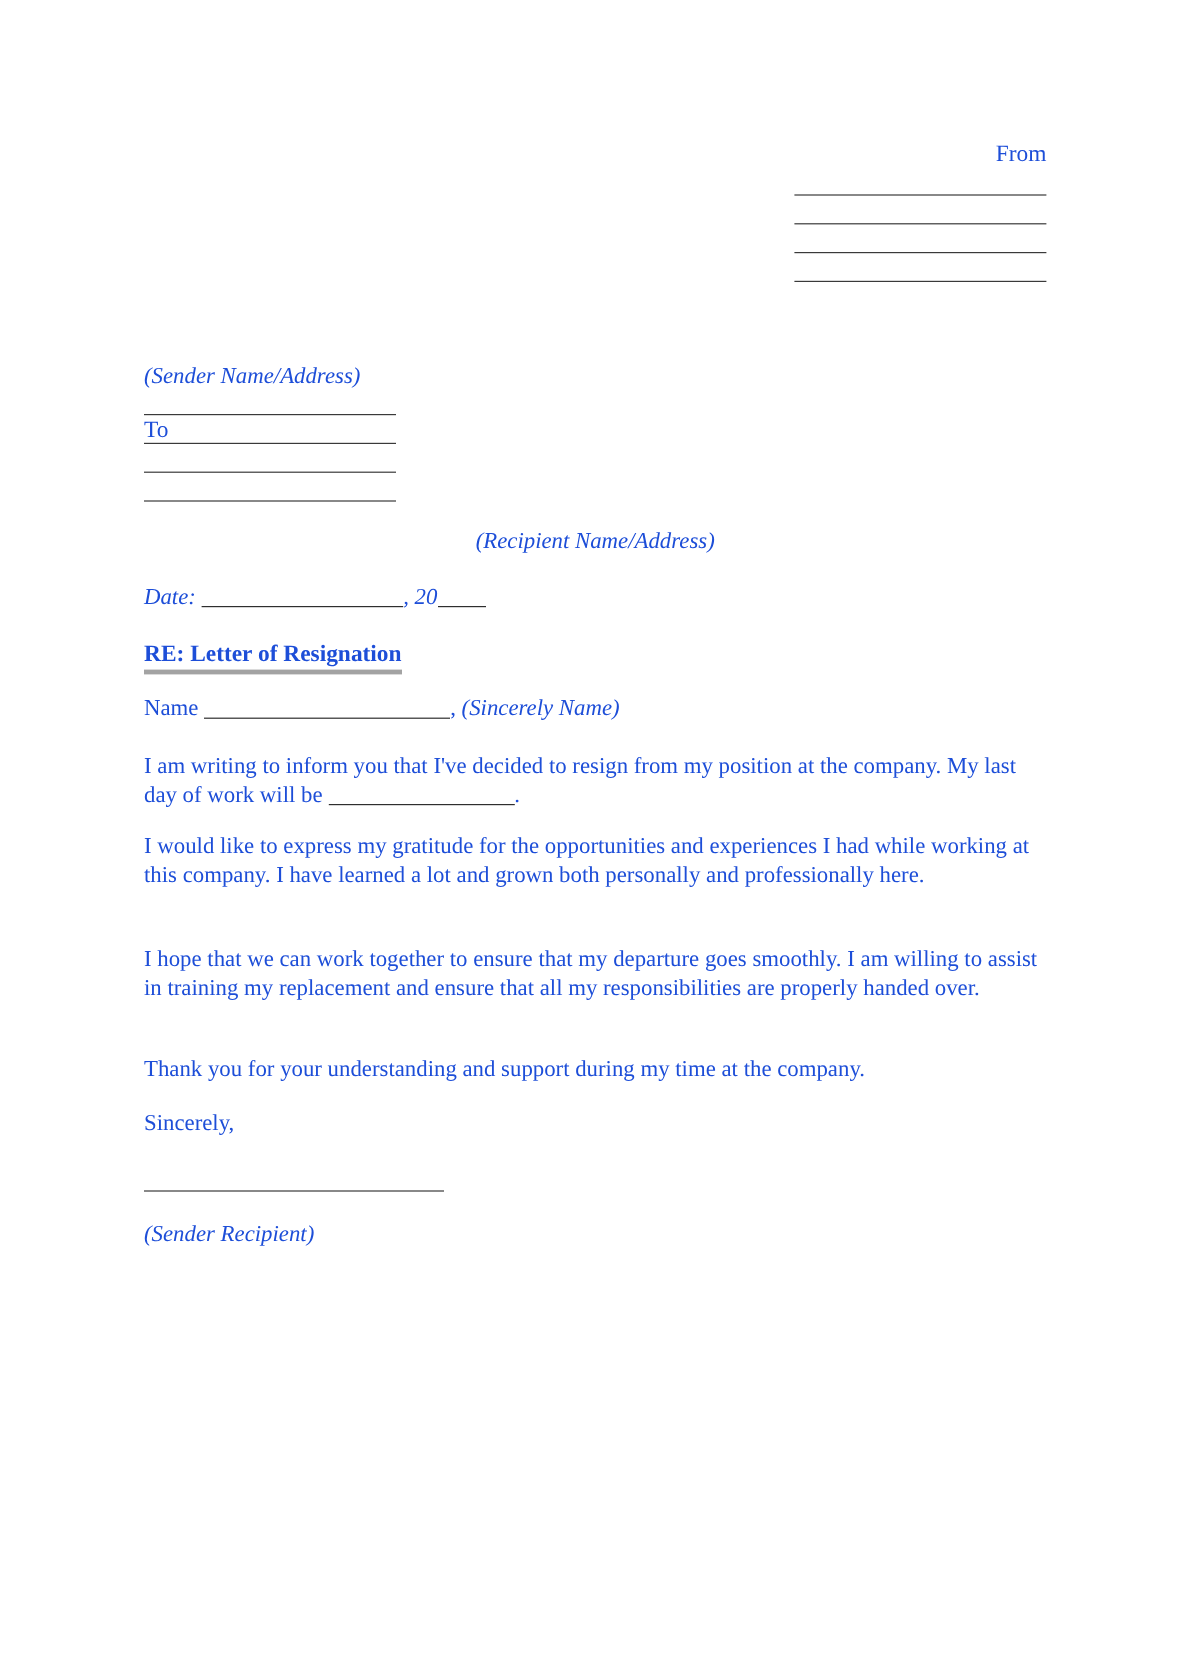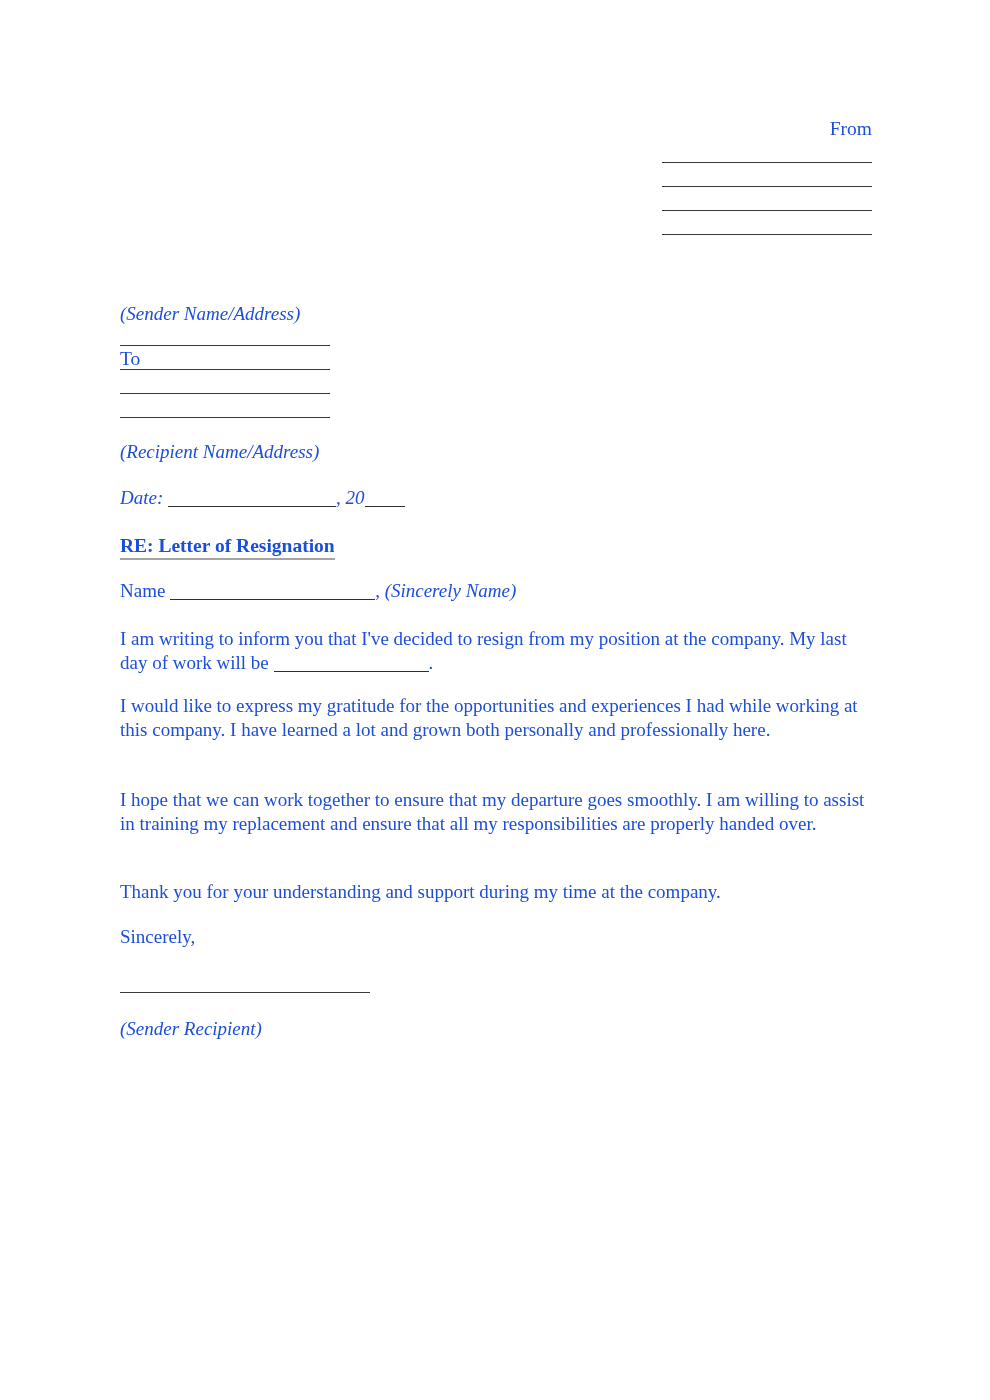--- a/index.html
+++ b/index.html
@@ -29,39 +29,39 @@
   .from-rules .rule { margin-left: auto; }
   .caption {
     font-style: italic;
     font-size: 19px;
   }
   .sender-caption { top: 258px; text-align: left; margin-top: 45px; }
 
   
   .to-label { top: 303px; font-size: 19.5px; margin-top: 45px; }
   .to-rules { top: 322px; }
-  .recipient-caption { top: 441px; }
+  .recipient-caption { top: 441px; text-align: center; }
 
   
   .date-line { top: 487px; font-style: italic; }
   .blank {
     display: inline-block;
     border-bottom: 1px solid #2e2e2e;
     vertical-align: -3px;
   }
   .blank-date { width: 168px; }
   .blank-year { width: 40px; }
 
   
   .subject-line { top: 535px; }
   .subject-text {
     font-weight: bold;
     font-size: 19.5px;
     display: inline-block;
-    border-bottom: 2px solid #a3a3a3;
+    border-bottom: 4px solid #a3a3a3;
     padding-bottom: 1px;
   }
 
   
   .salutation { top: 580px; }
   .blank-dear { width: 205px; }
   .employer { font-style: italic; }
 
   
   .para { line-height: 23.5px; }

